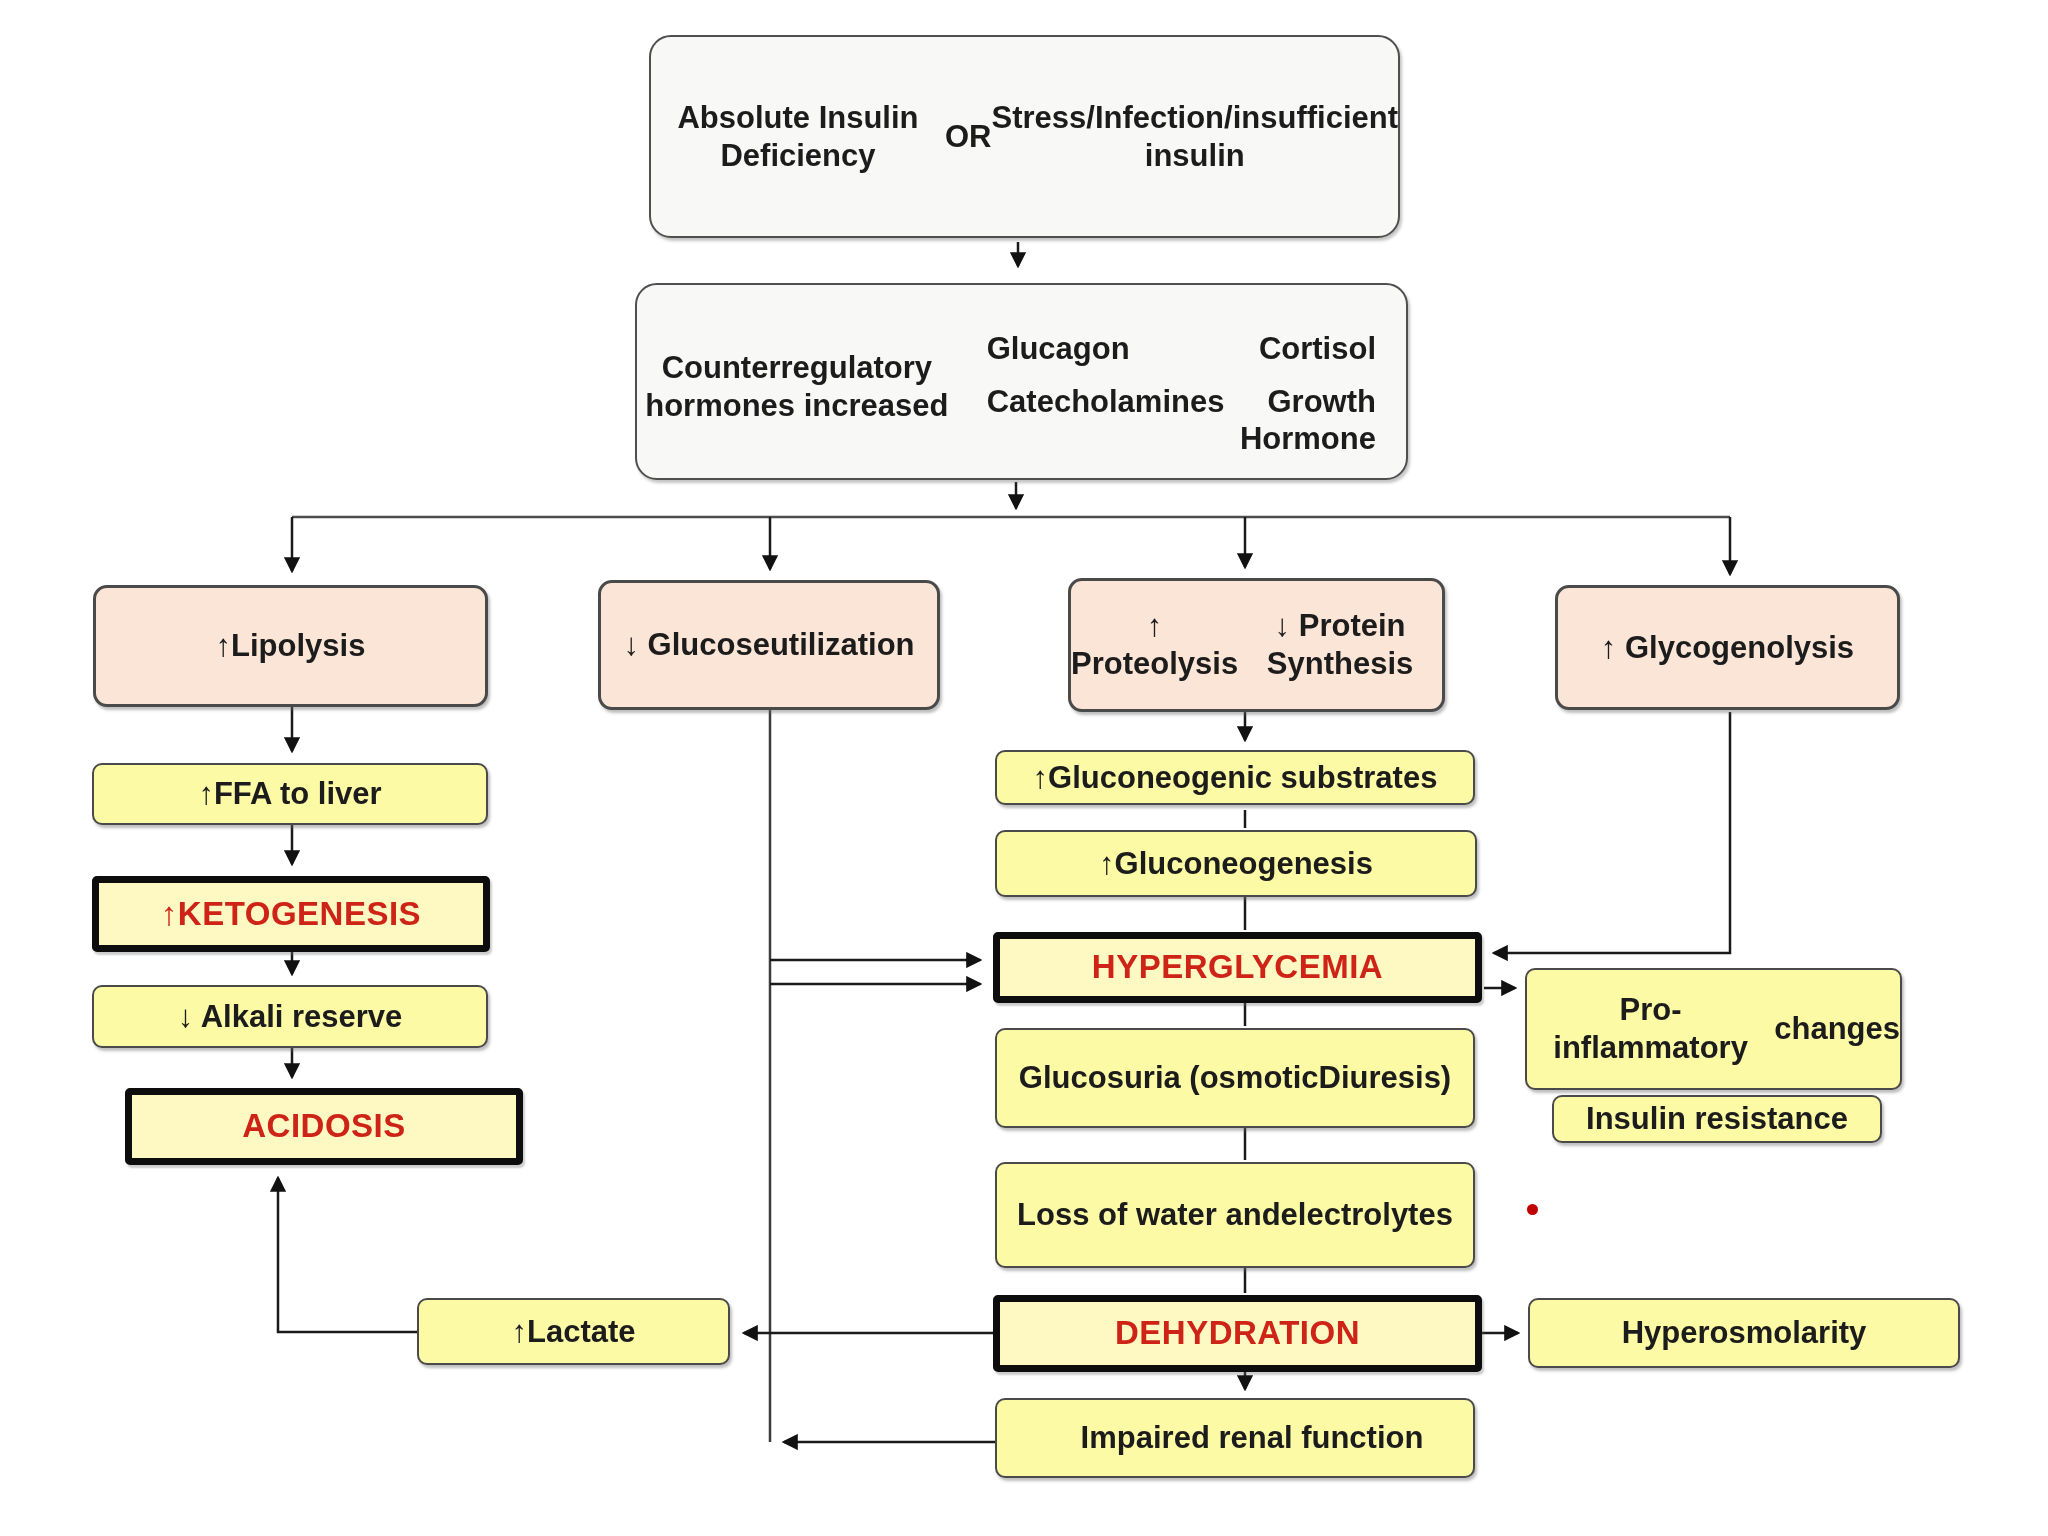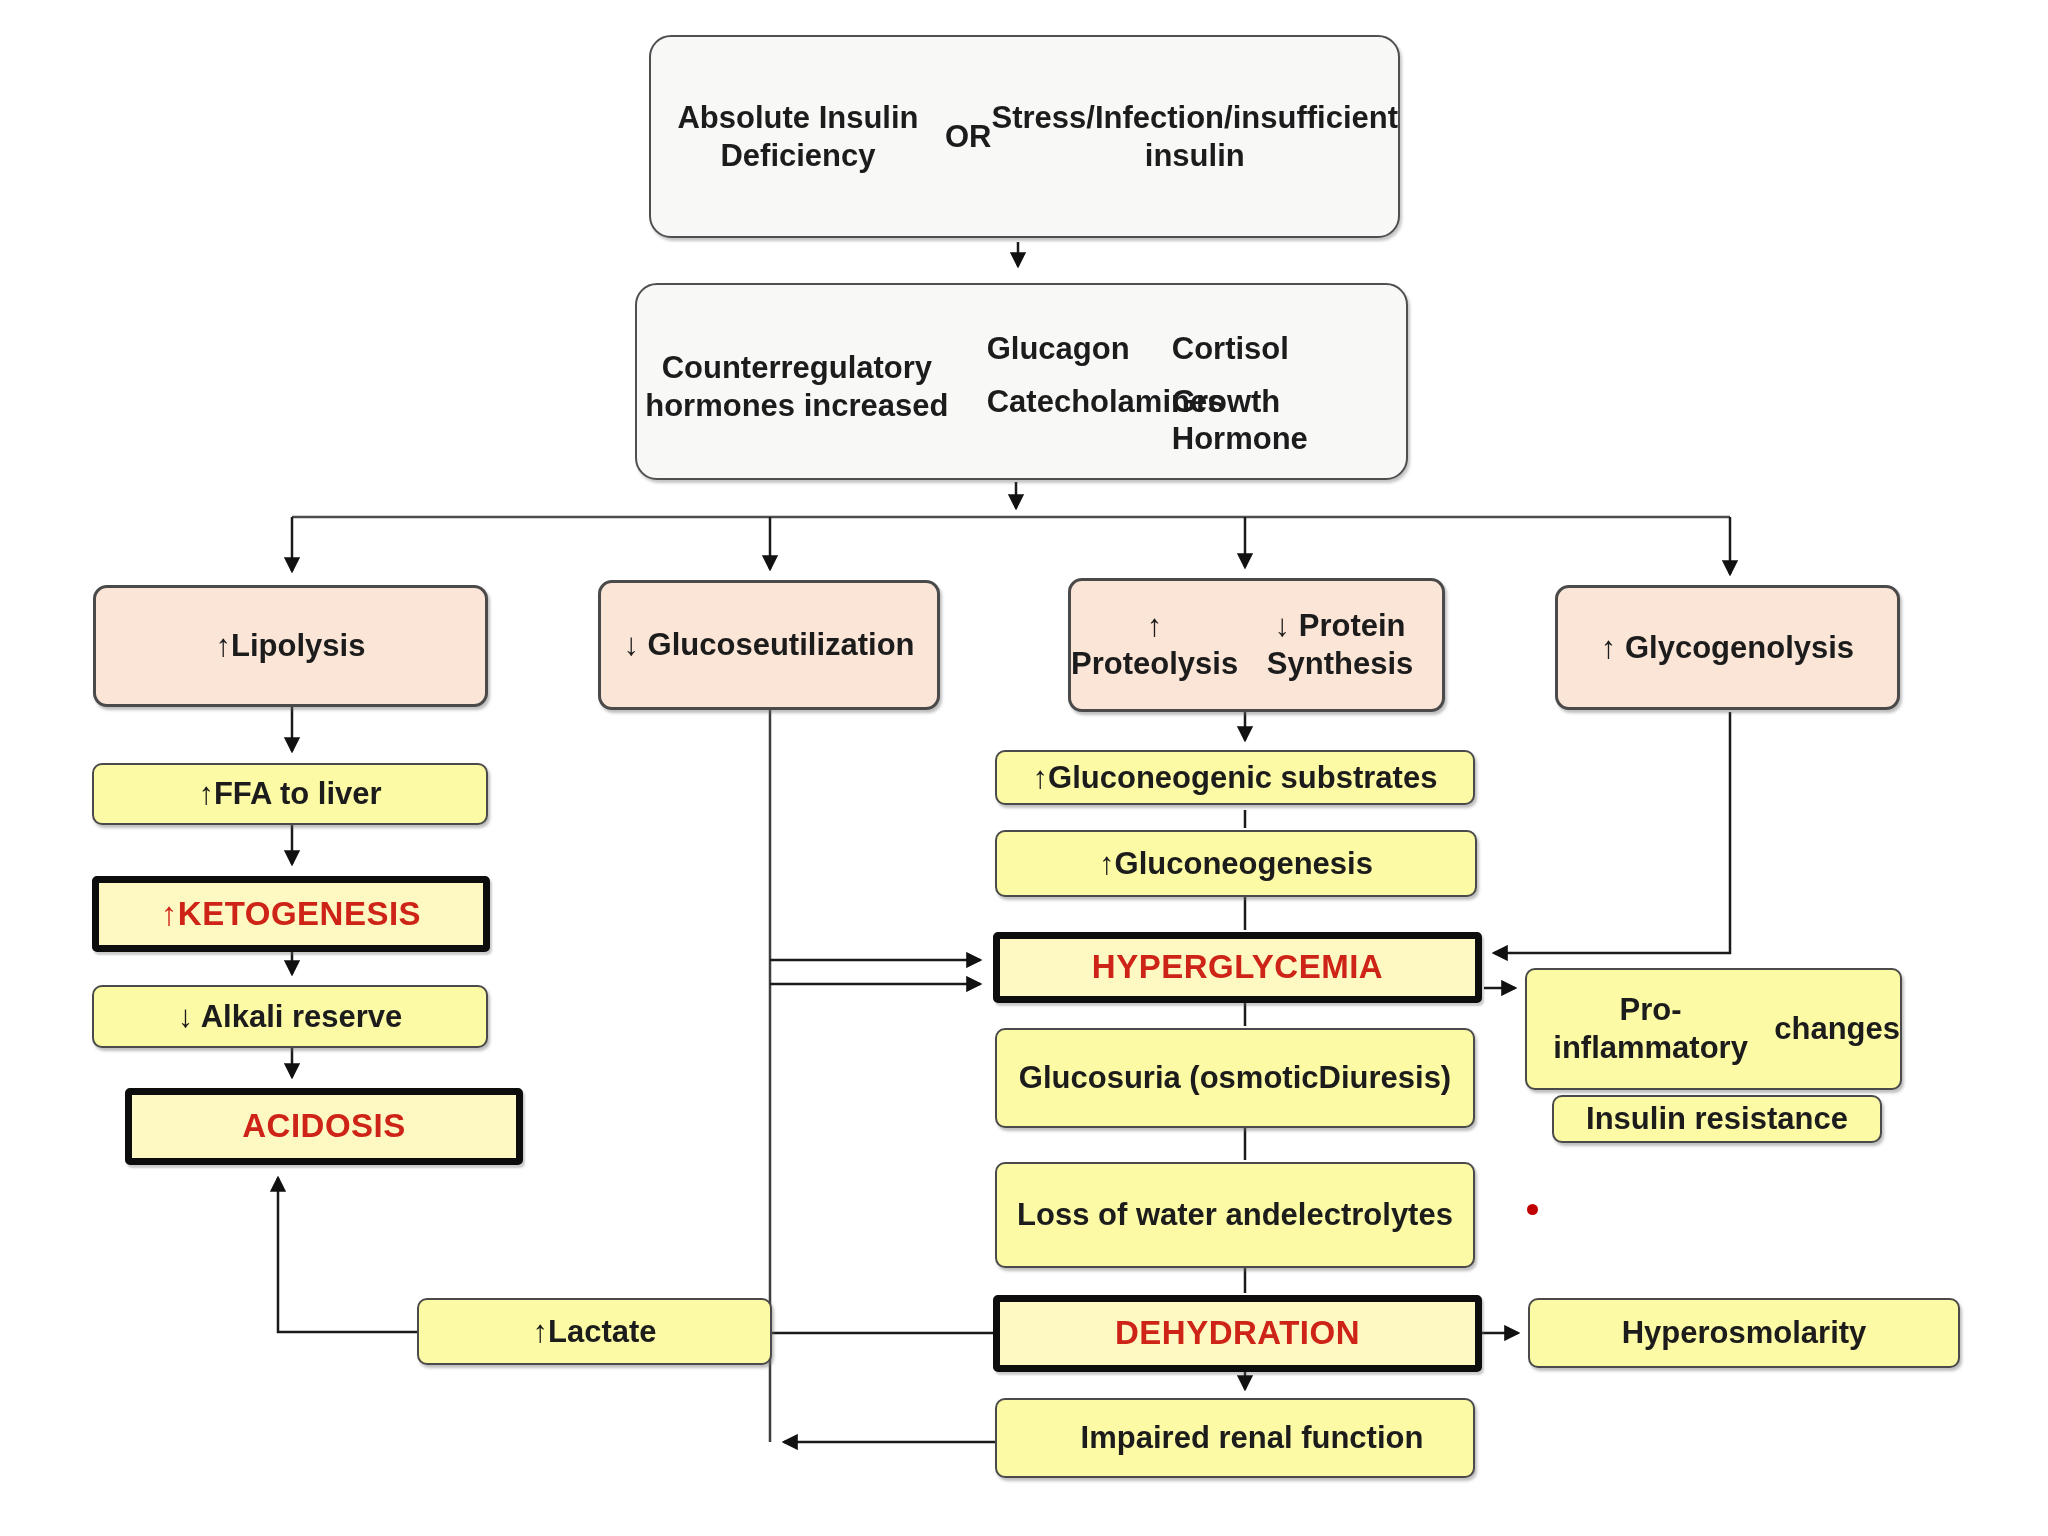--- a/index.html
+++ b/index.html
@@ -26,21 +26,21 @@
   }
   .emph{
     background:#fef9c3;border:7px solid #0d0d0d;border-radius:5px;
     color:#ce2418;font-size:33px;letter-spacing:.5px;
     box-shadow:2px 3px 2px rgba(110,110,110,.35);
   }
   .hormones-title{margin-top:10px;}
   .hormones-rows{width:100%;box-sizing:border-box;padding:10px 30px 0 30px;}
   .hormones-row{display:flex;margin-top:15px;}
   .hormones-cell-left{width:46%;text-align:left;}
-  .hormones-cell-right{flex:1;text-align:left;margin-left:6px;}
+  .hormones-cell-right{flex:1;text-align:right;}
   .top-line{display:block;}
   #connectors{position:absolute;left:0;top:0;z-index:1;}
   #red-dot{
     position:absolute;left:1527px;top:1204px;width:11px;height:11px;border-radius:50%;
     background:#c00000;z-index:3;
   }
 </style>
 </head>
 <body>
 
@@ -173,19 +173,19 @@
   </div>
 
   <div class="node yellow" style="left:1552px;top:1095px;width:330px;height:48px;">
     <span>Insulin resistance</span>
   </div>
 
   <div class="node yellow" style="left:1528px;top:1298px;width:432px;height:70px;">
     <span>Hyperosmolarity</span>
   </div>
 
-  <div class="node yellow" style="left:417px;top:1298px;width:355px;height:67px;text-align:center;">
+  <div class="node yellow" style="left:417px;top:1298px;width:313px;height:67px;text-align:center;">
     <span>↑Lactate</span>
   </div>
 
   <div id="red-dot"></div>
 
 </div>
 
 </body></html>

